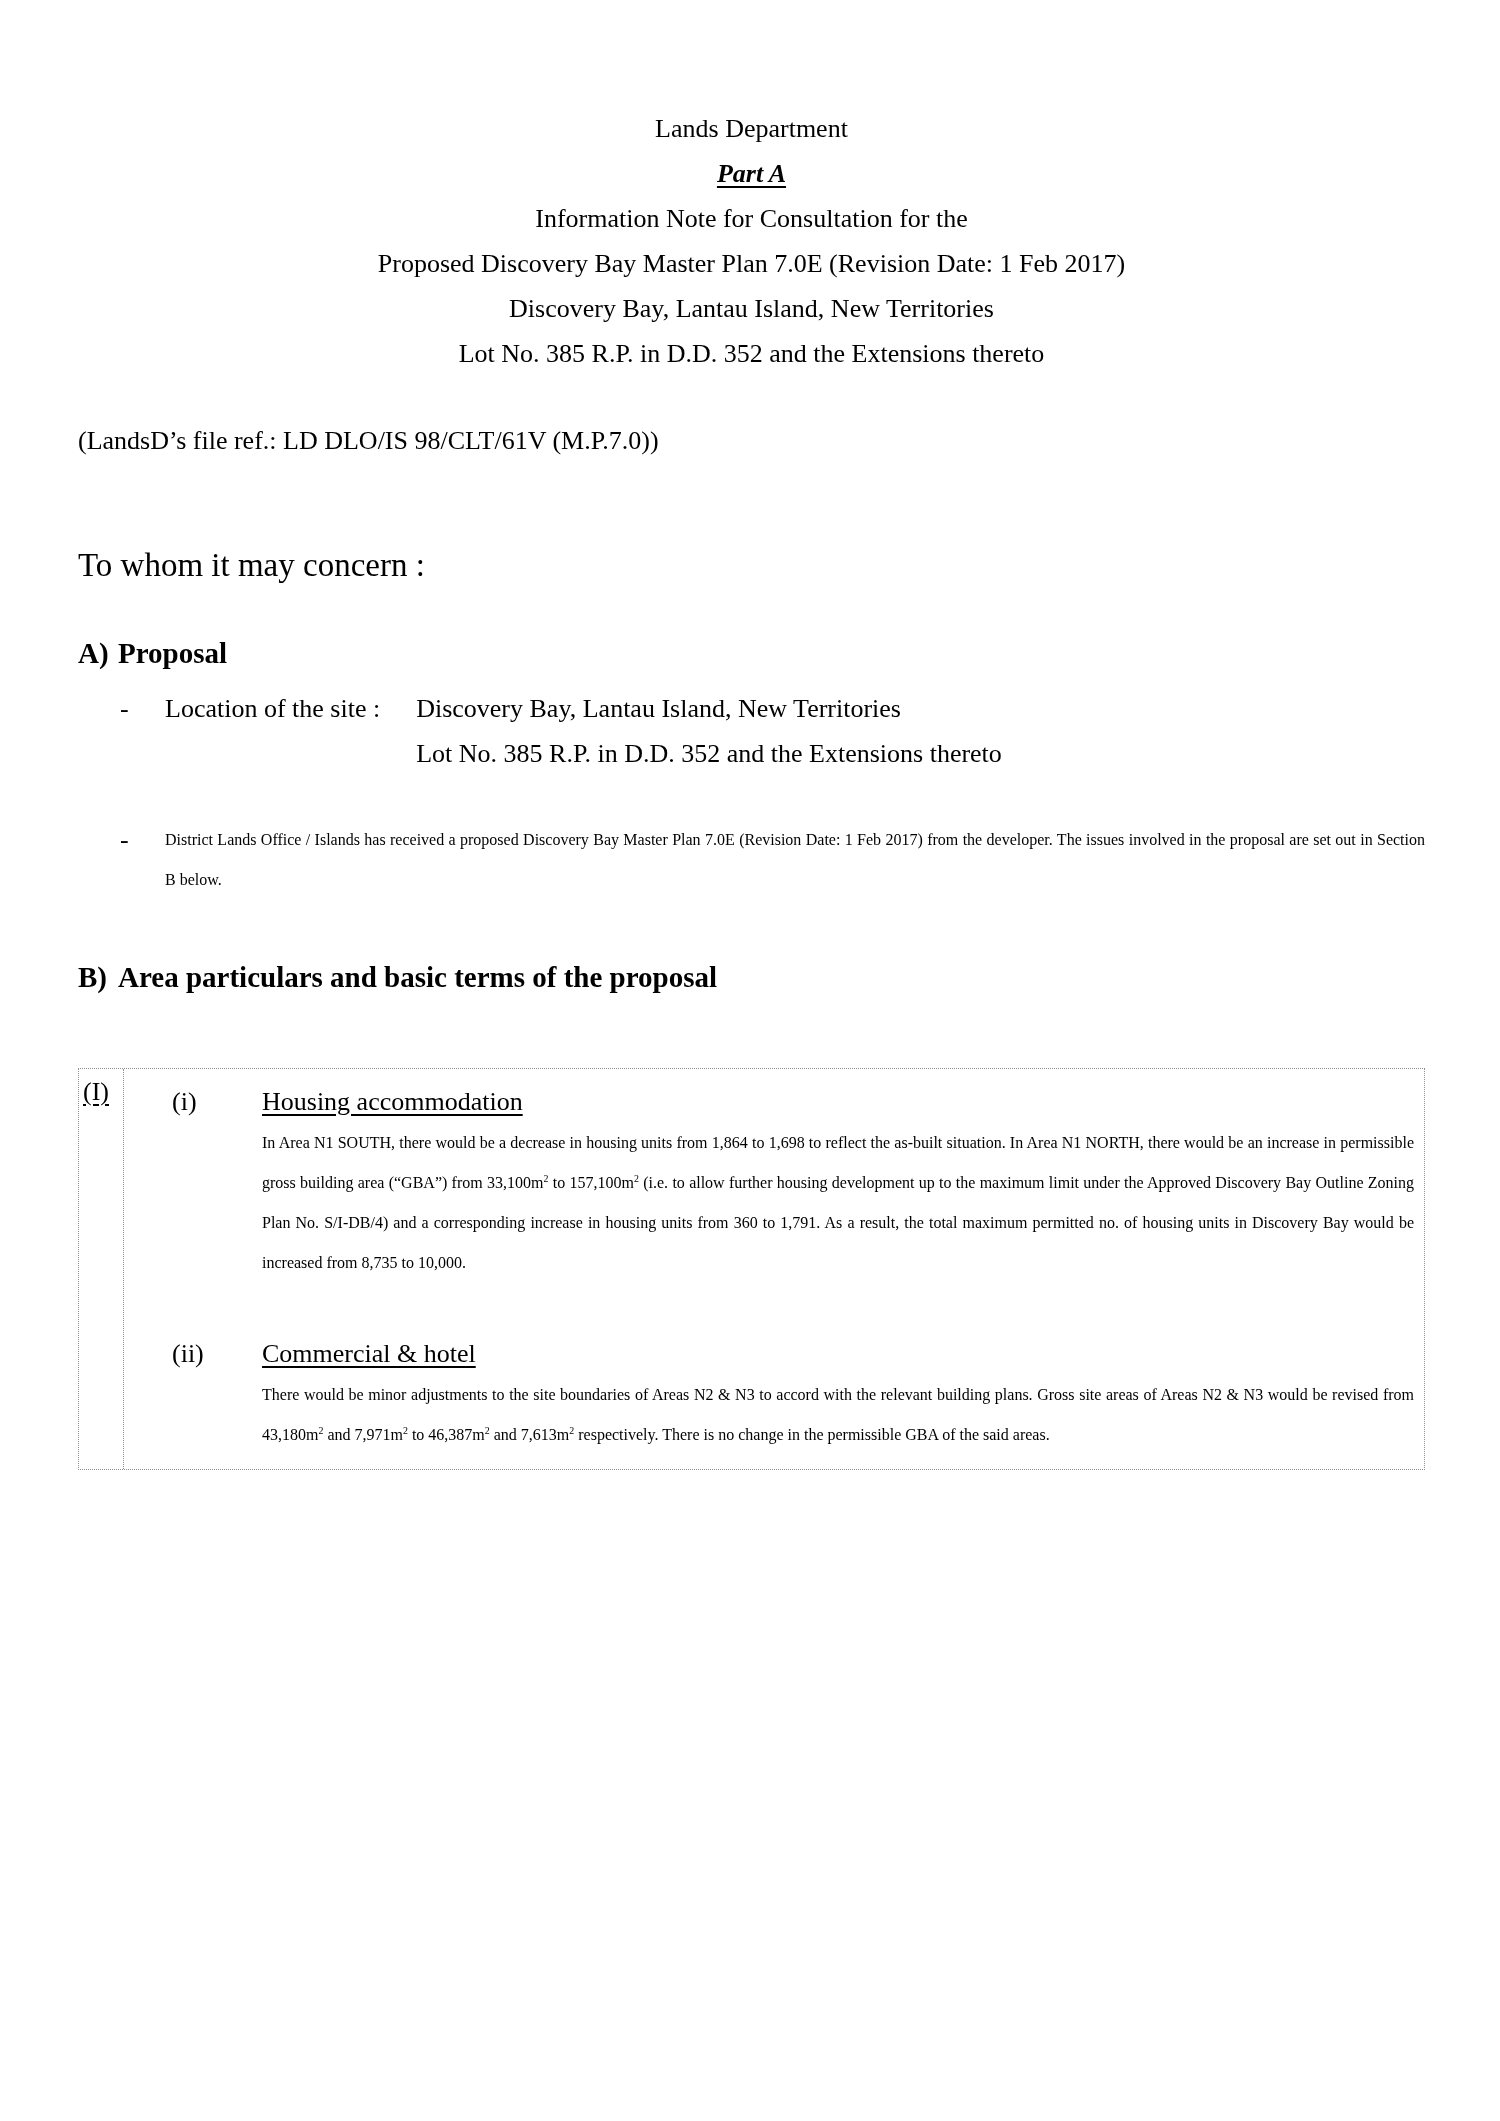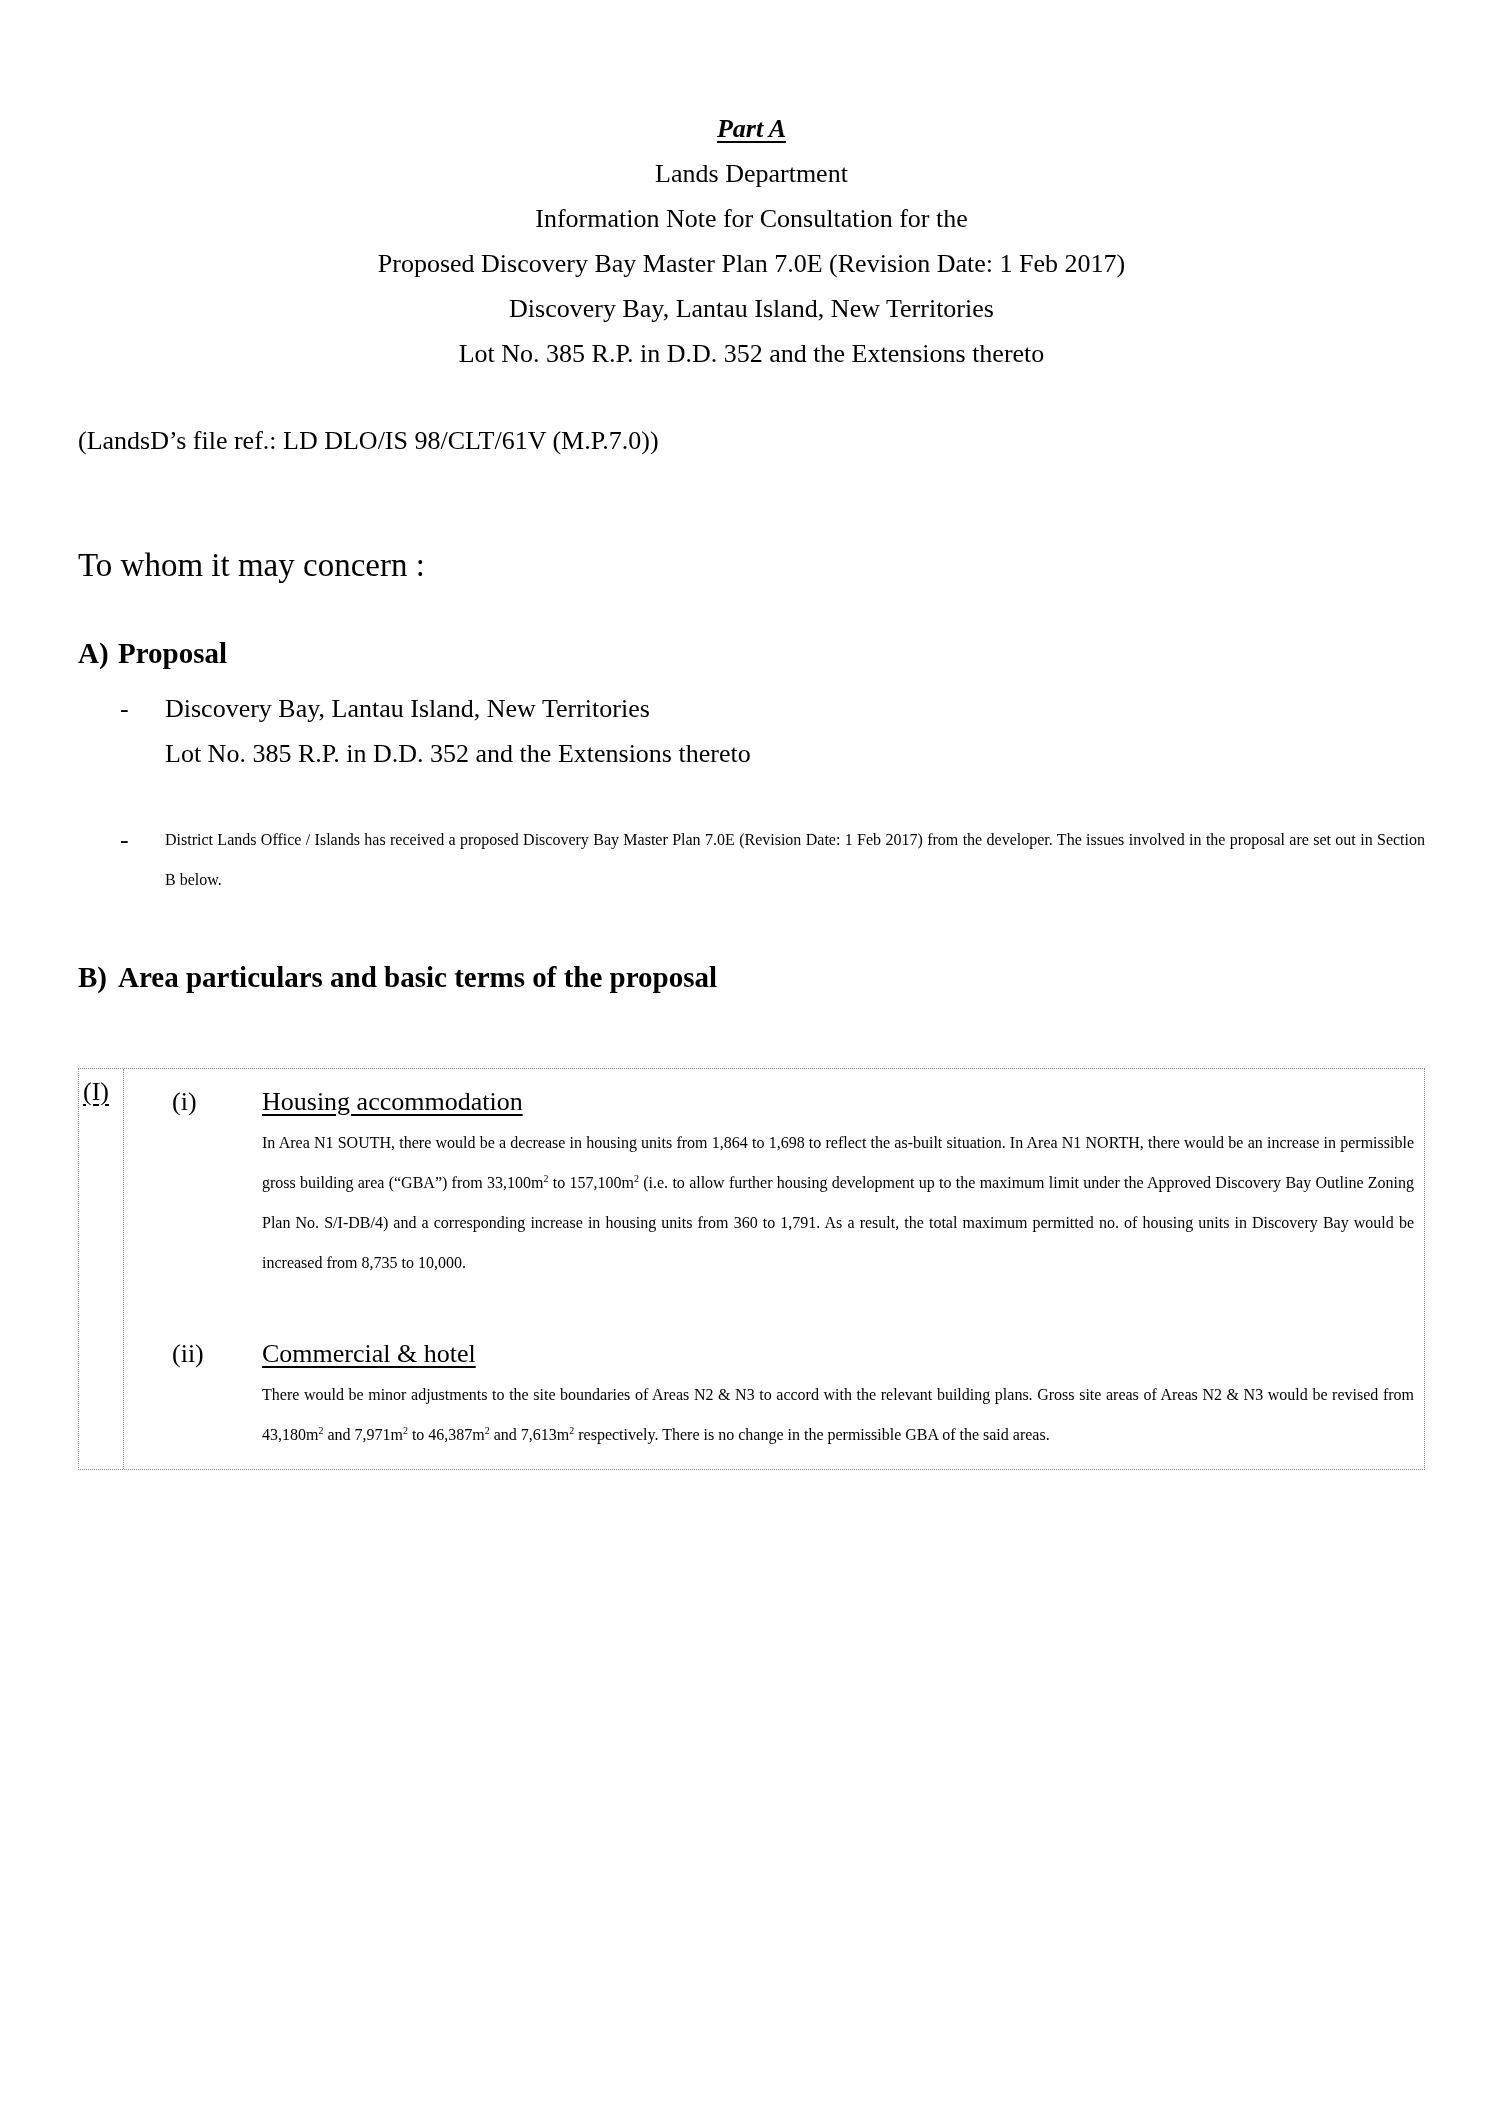--- a/index.html
+++ b/index.html
@@ -84,40 +84,41 @@
   .gap-two { margin-top:130px; }
 
   sup { font-size:0.62em; vertical-align:super; line-height:0; }
 </style>
 </head>
 <body>
 
 <div class="page">
 
   <div class="header">
+    <div>Lands Department</div>
     <div><span class="part-label">Part A</span></div>
-    <div>Lands Department</div>
     <div>Information Note for Consultation for the</div>
     <div>Proposed Discovery Bay Master Plan 7.0E (Revision Date: 1 Feb 2017)</div>
     <div>Discovery Bay, Lantau Island, New Territories</div>
     <div>Lot No. 385 R.P. in D.D. 352 and the Extensions thereto</div>
   </div>
 
   <p class="file-ref">(LandsD’s file ref.: LD DLO/IS 98/CLT/61V (M.P.7.0))</p>
 
   <p class="salutation">To whom it may concern :</p>
 
   <div class="section-heading sec-a">
     <span class="sec-label">A)</span>
     <span class="sec-title">Proposal</span>
   </div>
 
   <div class="bullet-row loc-item">
     <span class="bullet">-</span>
     <div class="loc-row">
+      <span class="loc-label">Location of the site :</span>
       <div class="loc-values">
         <div>Discovery Bay, Lantau Island, New Territories</div>
         <div>Lot No. 385 R.P. in D.D. 352 and the Extensions thereto</div>
       </div>
     </div>
   </div>
 
   <div class="bullet-row recv-item">
     <span class="bullet">-</span>
     <p class="para-justified">District Lands Office / Islands has received a proposed Discovery Bay Master Plan 7.0E (Revision Date: 1 Feb 2017) from the developer. The issues involved in the proposal are set out in Section B below.</p>

